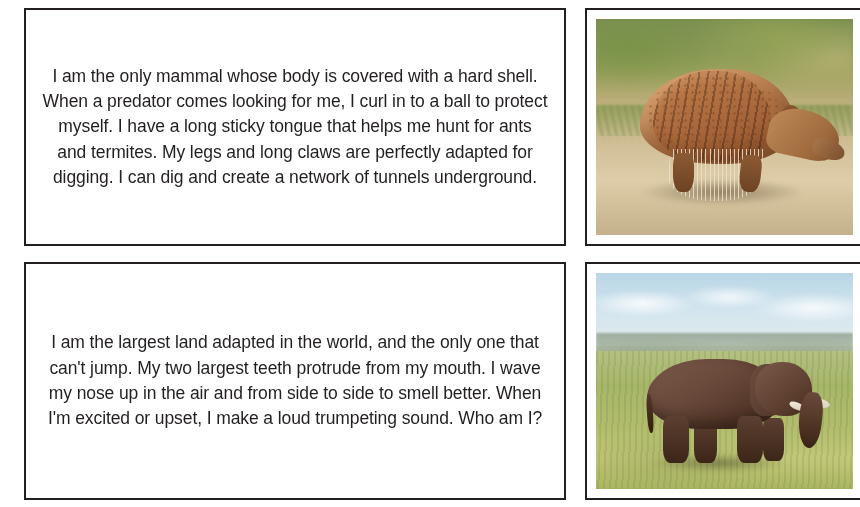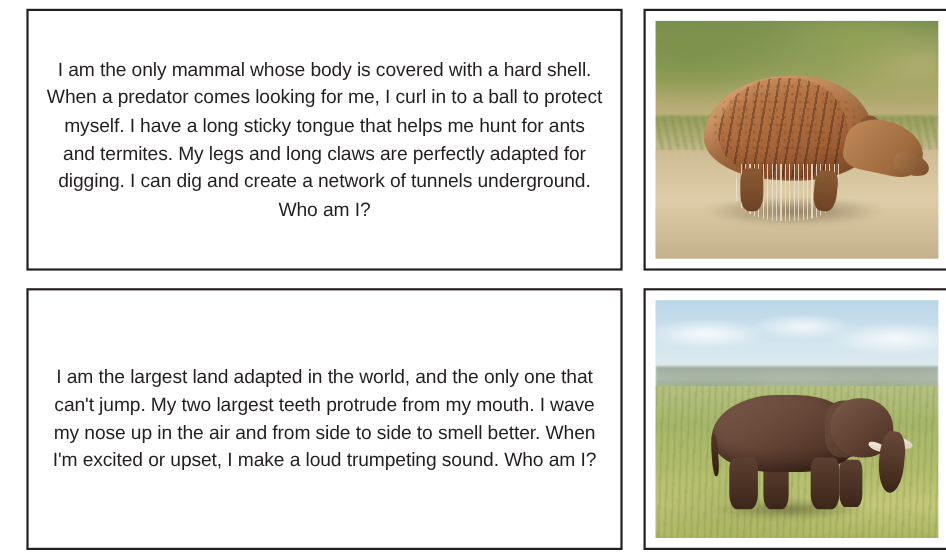--- a/index.html
+++ b/index.html
@@ -334,21 +334,20 @@
 </style>
 </head>
 <body>
 
 <div class="sheet">
 
   <div class="card-row row-1">
     <div class="text-card">
       <div class="riddle-text">
         <span>I am the only mammal whose body is covered with a hard shell. When a predator comes looking for me, I curl in to a ball to protect myself. I have a long sticky tongue that helps me hunt for ants and termites. My legs and long claws are perfectly adapted for digging. I can dig and create a network of tunnels underground.</span>
-        <span class="who">Who am I?</span>
       </div>
     </div>
     <div class="image-card">
       <div class="photo photo-armadillo">
         <div class="blur-top"></div>
         <div class="grass"></div>
         <div class="ground"></div>
         <div class="shadow"></div>
         <div class="body"></div>
         <div class="bands"></div>

